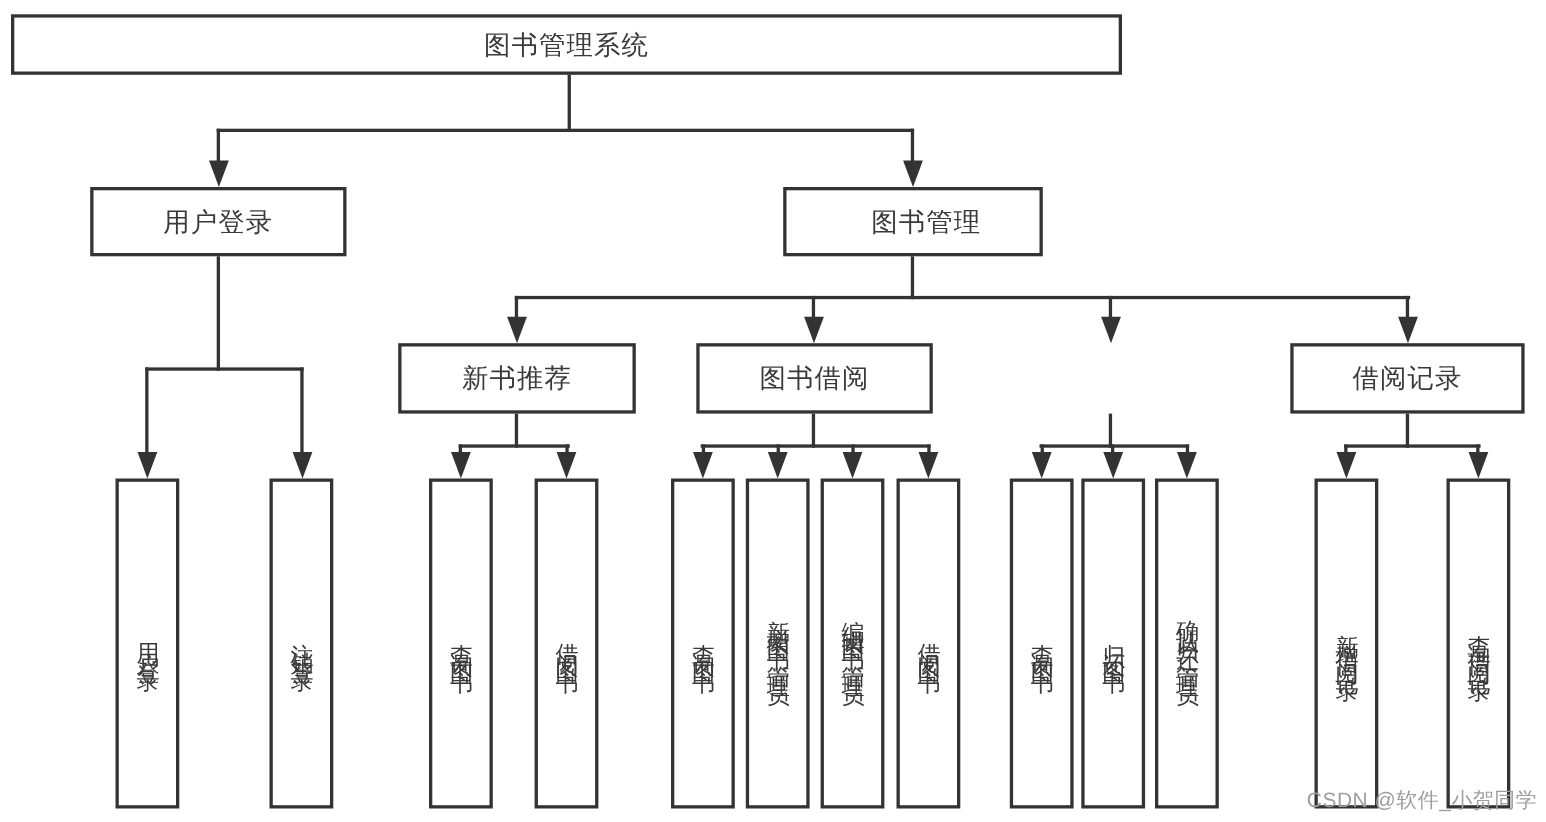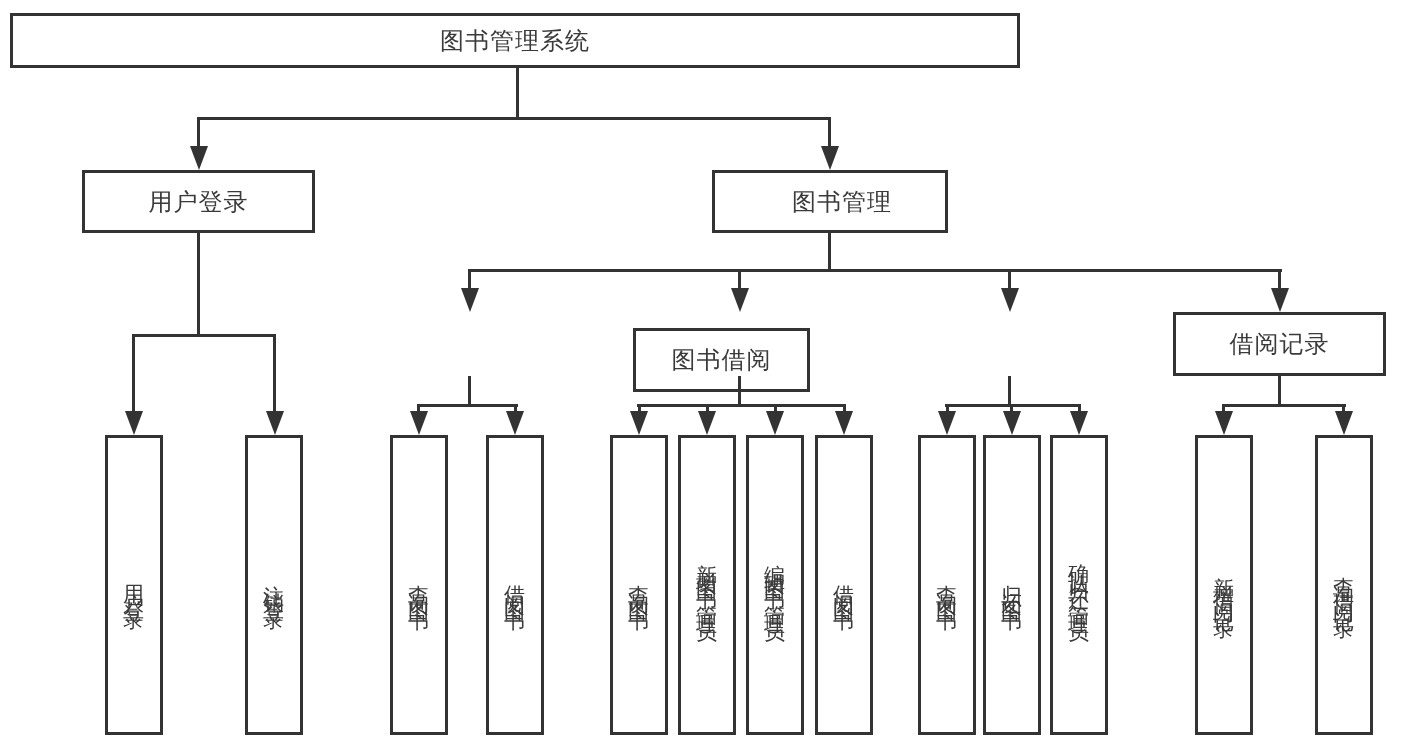--- a/index.html
+++ b/index.html
@@ -62,21 +62,24 @@
     <span>图书管理系统</span>
   </div>
 
   <div class="node h" style="left:82px;top:170px;width:233px;height:63px;">
     <span>用户登录</span>
   </div>
   <div class="node h" style="left:712px;top:170px;width:236px;height:63px;padding-left:24px;">
     <span>图书管理</span>
   </div>
 
-  <div class="node h" style="left:633px;top:312px;width:177px;height:64px;margin-top:16px;">
+  <div class="node h" style="left:362px;top:312px;width:216px;height:64px;">
+    <span>新书推荐</span>
+  </div>
+  <div class="node h" style="left:633px;top:312px;width:215px;height:64px;">
     <span>图书借阅</span>
   </div>
   <div class="node h" style="left:1173px;top:312px;width:213px;height:64px;">
     <span>借阅记录</span>
   </div>
 
   <div class="node v" style="left:105px;">
     <span>用户登录</span>
   </div>
   <div class="node v" style="left:245px;">
@@ -168,14 +171,15 @@
   <div class="arrow" style="left:1003px;top:411px;"></div>
   <div class="arrow" style="left:1070px;top:411px;"></div>
 
   <div class="line" style="left:1278px;top:376px;width:3px;height:31px;"></div>
   <div class="line" style="left:1222px;top:404px;width:124px;height:3px;"></div>
   <div class="line" style="left:1222px;top:404px;width:3px;height:11px;"></div>
   <div class="line" style="left:1342px;top:404px;width:3px;height:11px;"></div>
   <div class="arrow" style="left:1215px;top:411px;"></div>
   <div class="arrow" style="left:1335px;top:411px;"></div>
 
+  <div class="watermark">CSDN @软件_小贺同学</div>
 
 </div>
 
 </body></html>

